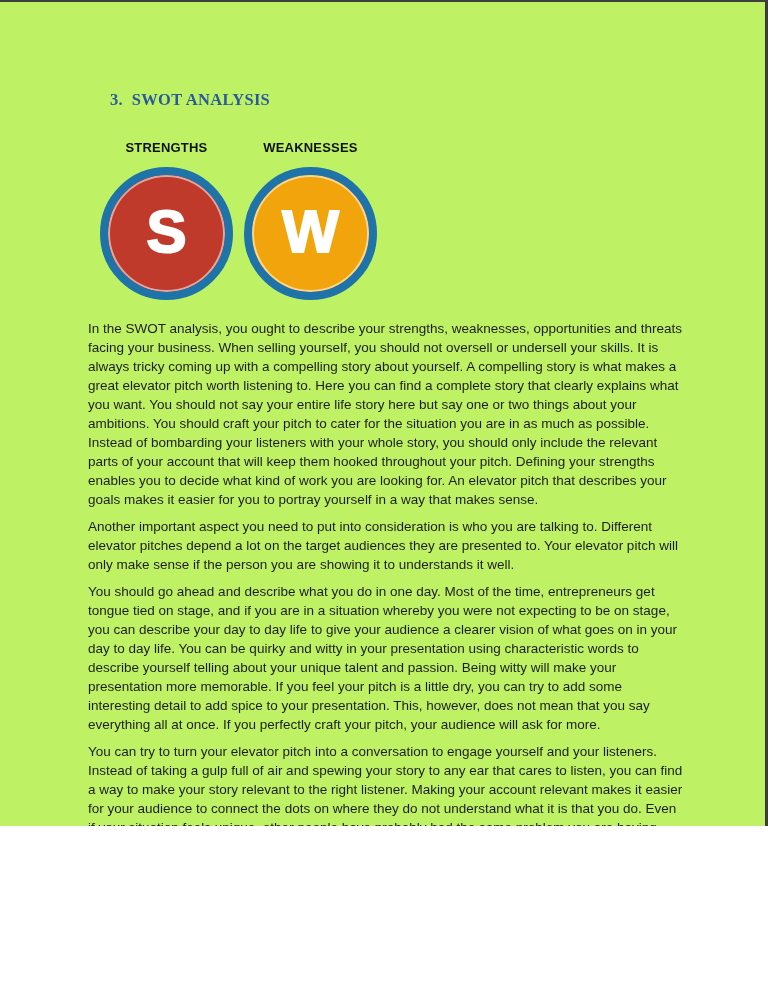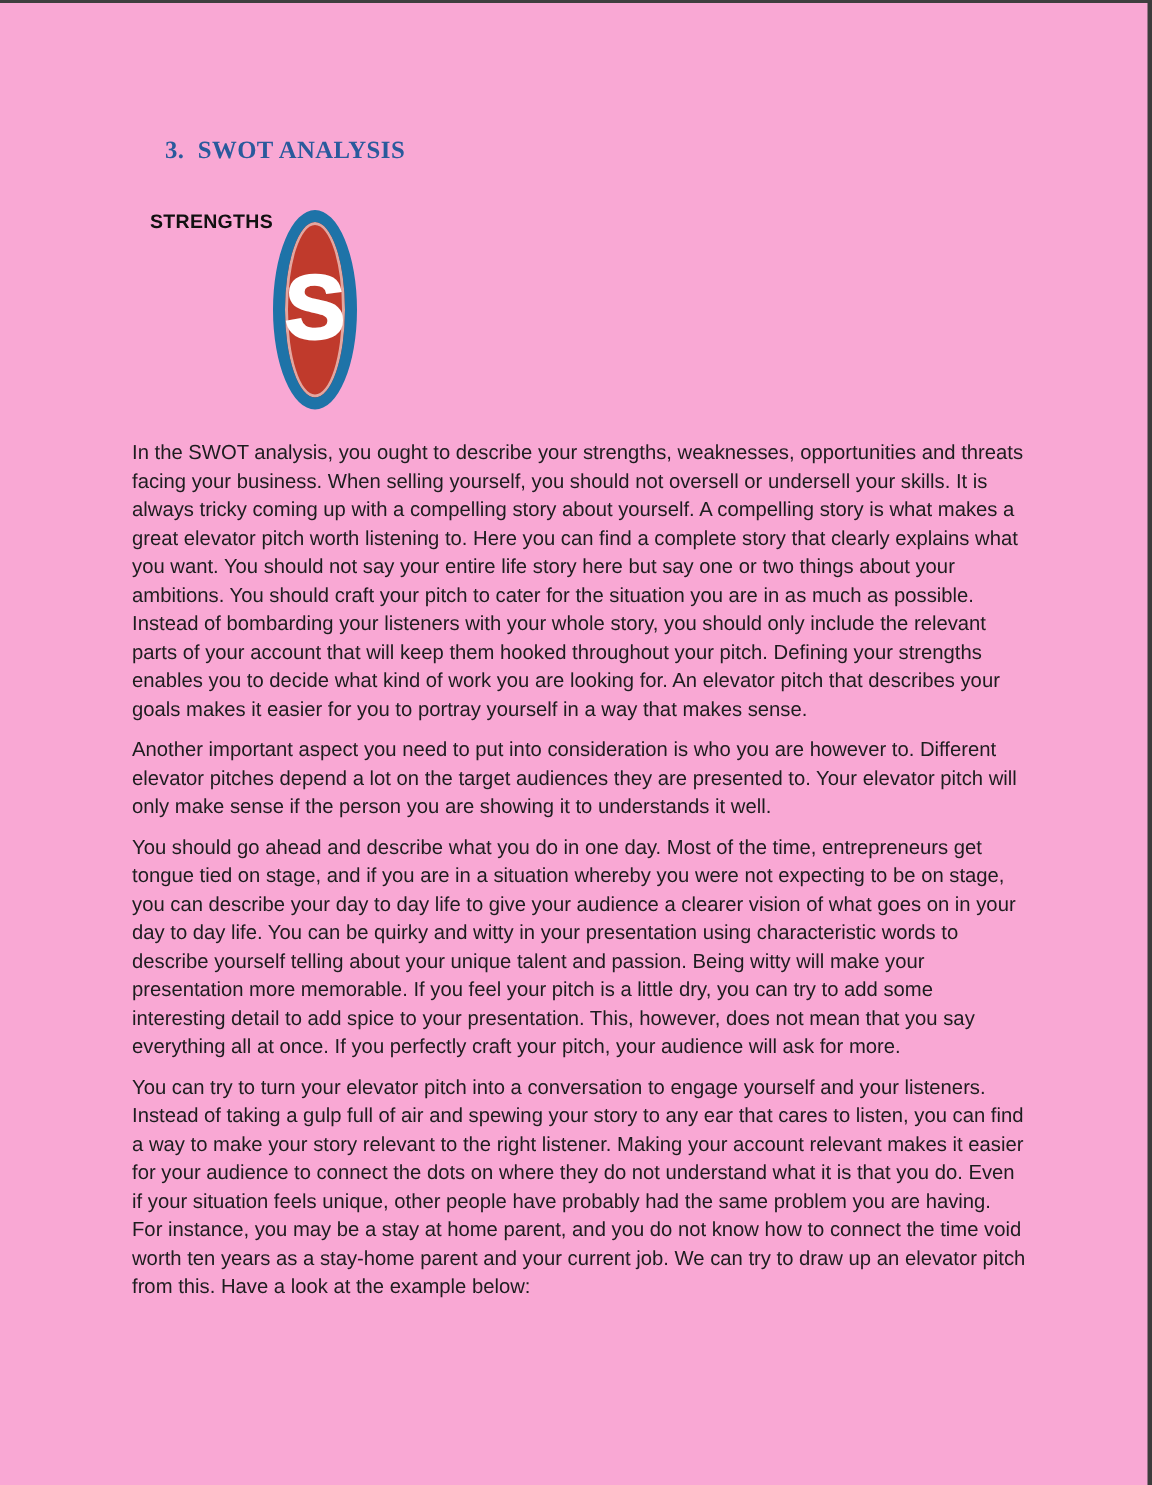--- a/index.html
+++ b/index.html
@@ -1,21 +1,21 @@
 <!DOCTYPE html>
 <html><head>
 <meta charset="utf-8">
 <style>
   html, body { margin: 0; padding: 0; background: #ffffff; }
   .page {
     position: relative;
     width: 768px;
-    height: 990px;
+    height: 826px;
     box-sizing: border-box;
-    background: #f9a8d4;
+    background: #bef264;
     border-top: 2px solid #3f3f3f;
     border-right: 3px solid #3c3c3c;
     overflow: hidden;
     font-family: "Liberation Sans", "DejaVu Sans", sans-serif;
   }
   .heading {
     margin: 88px 0 0 110px;
     font-family: "Liberation Serif", "DejaVu Serif", serif;
     font-size: 16.5px;
     font-weight: bold;
@@ -23,22 +23,22 @@
     white-space: pre-wrap;
   }
   .swot {
     display: flex;
     gap: 11px;
     margin: 30px 0 0 100px;
   }
   .swot-item {
     width: 133px;
     display: flex;
-    flex-direction: row;
-    align-items: flex-start;
+    flex-direction: column;
+    align-items: center;
   }
   .swot-label {
     font-size: 13px;
     font-weight: bold;
     color: #111111;
     letter-spacing: 0.2px;
     margin-bottom: 12px;
     white-space: nowrap;
   }
   .swot-circle {
@@ -80,25 +80,31 @@
 
   <div class="swot">
 
     <div class="swot-item">
       <div class="swot-label">STRENGTHS</div>
       <div class="swot-circle" style="background-color: rgb(192, 58, 44); border-color: rgb(30, 115, 168);">
         <span class="swot-letter" style="color: rgb(255, 255, 255);">S</span>
       </div>
     </div>
 
+    <div class="swot-item">
+      <div class="swot-label">WEAKNESSES</div>
+      <div class="swot-circle" style="background-color: rgb(242, 164, 13); border-color: rgb(30, 115, 168);">
+        <span class="swot-letter" style="color: rgb(255, 255, 255);">W</span>
+      </div>
+    </div>
 
 
 
   </div>
 
   <div class="body-text">
     <p>In the SWOT analysis, you ought to describe your strengths, weaknesses, opportunities and threats facing your business. When selling yourself, you should not oversell or undersell your skills. It is always tricky coming up with a compelling story about yourself. A compelling story is what makes a great elevator pitch worth listening to. Here you can find a complete story that clearly explains what you want. You should not say your entire life story here but say one or two things about your ambitions. You should craft your pitch to cater for the situation you are in as much as possible. Instead of bombarding your listeners with your whole story, you should only include the relevant parts of your account that will keep them hooked throughout your pitch. Defining your strengths enables you to decide what kind of work you are looking for. An elevator pitch that describes your goals makes it easier for you to portray yourself in a way that makes sense.</p>
-    <p>Another important aspect you need to put into consideration is who you are however to. Different elevator pitches depend a lot on the target audiences they are presented to. Your elevator pitch will only make sense if the person you are showing it to understands it well.</p>
+    <p>Another important aspect you need to put into consideration is who you are talking to. Different elevator pitches depend a lot on the target audiences they are presented to. Your elevator pitch will only make sense if the person you are showing it to understands it well.</p>
     <p>You should go ahead and describe what you do in one day. Most of the time, entrepreneurs get tongue tied on stage, and if you are in a situation whereby you were not expecting to be on stage, you can describe your day to day life to give your audience a clearer vision of what goes on in your day to day life. You can be quirky and witty in your presentation using characteristic words to describe yourself telling about your unique talent and passion. Being witty will make your presentation more memorable. If you feel your pitch is a little dry, you can try to add some interesting detail to add spice to your presentation. This, however, does not mean that you say everything all at once. If you perfectly craft your pitch, your audience will ask for more.</p>
     <p>You can try to turn your elevator pitch into a conversation to engage yourself and your listeners. Instead of taking a gulp full of air and spewing your story to any ear that cares to listen, you can find a way to make your story relevant to the right listener. Making your account relevant makes it easier for your audience to connect the dots on where they do not understand what it is that you do. Even if your situation feels unique, other people have probably had the same problem you are having. For instance, you may be a stay at home parent, and you do not know how to connect the time void worth ten years as a stay-home parent and your current job. We can try to draw up an elevator pitch from this. Have a look at the example below:</p>
   </div>
 
 </div>
 
 </body></html>

